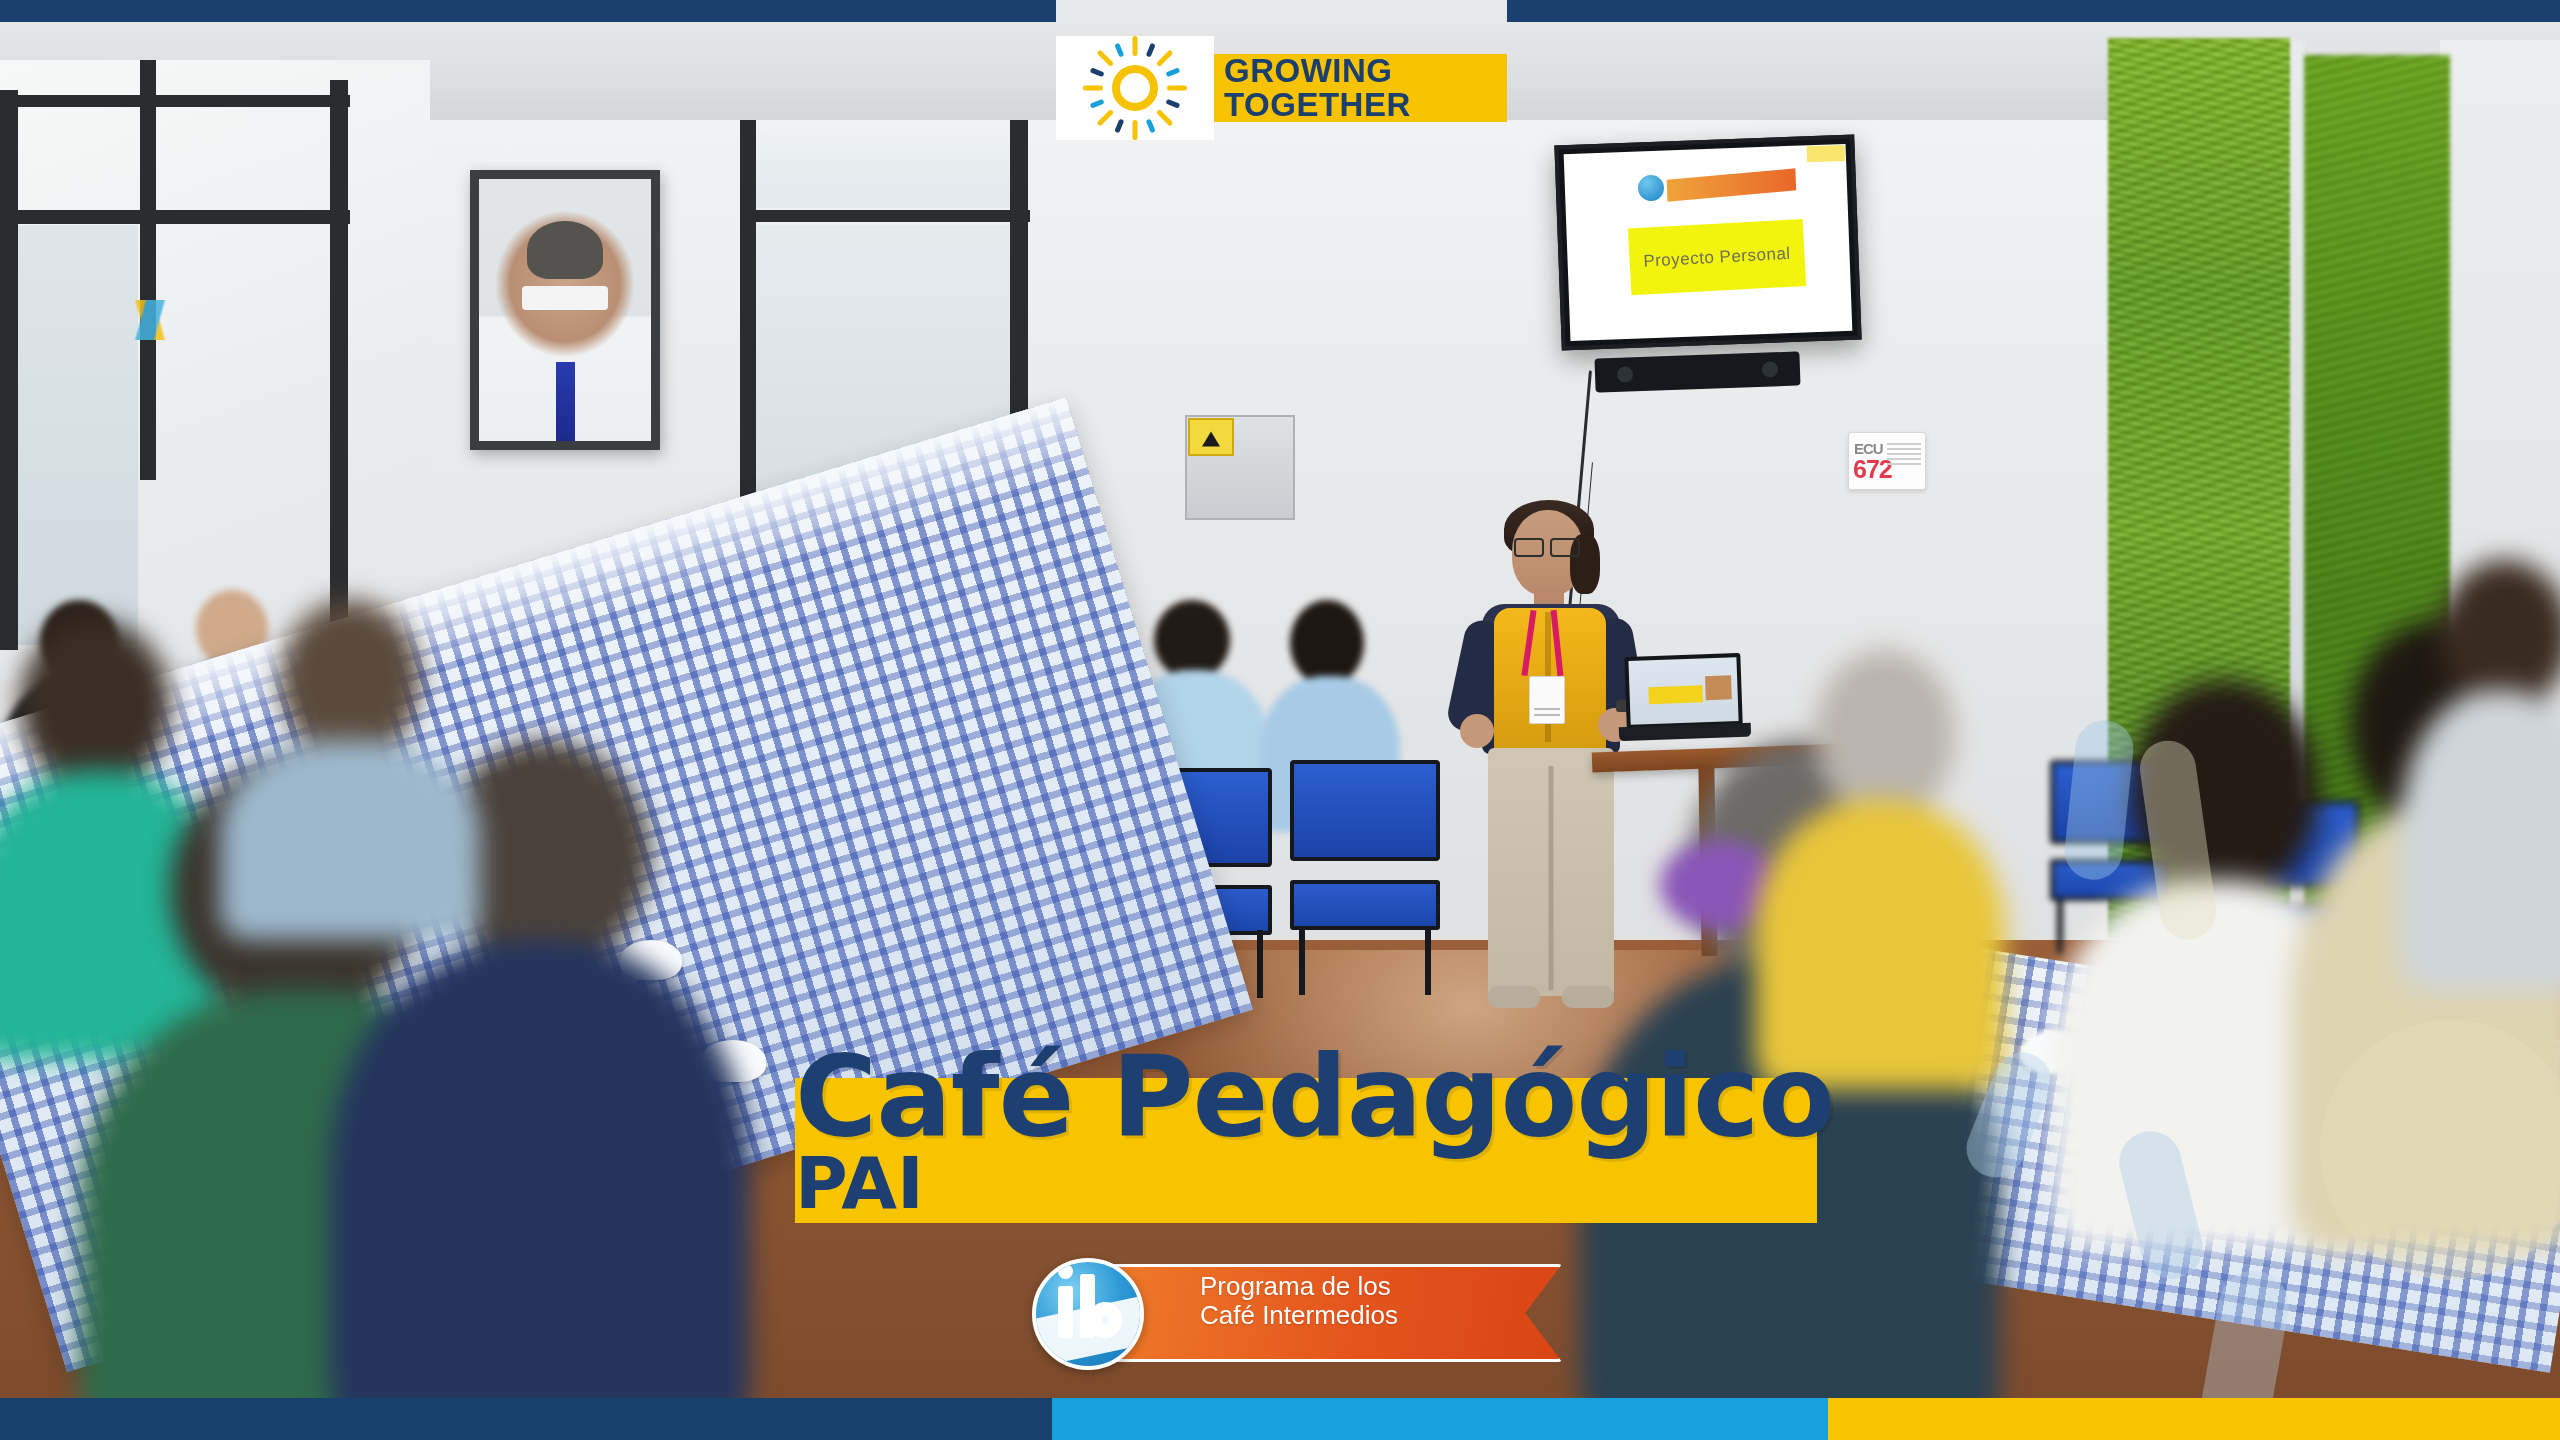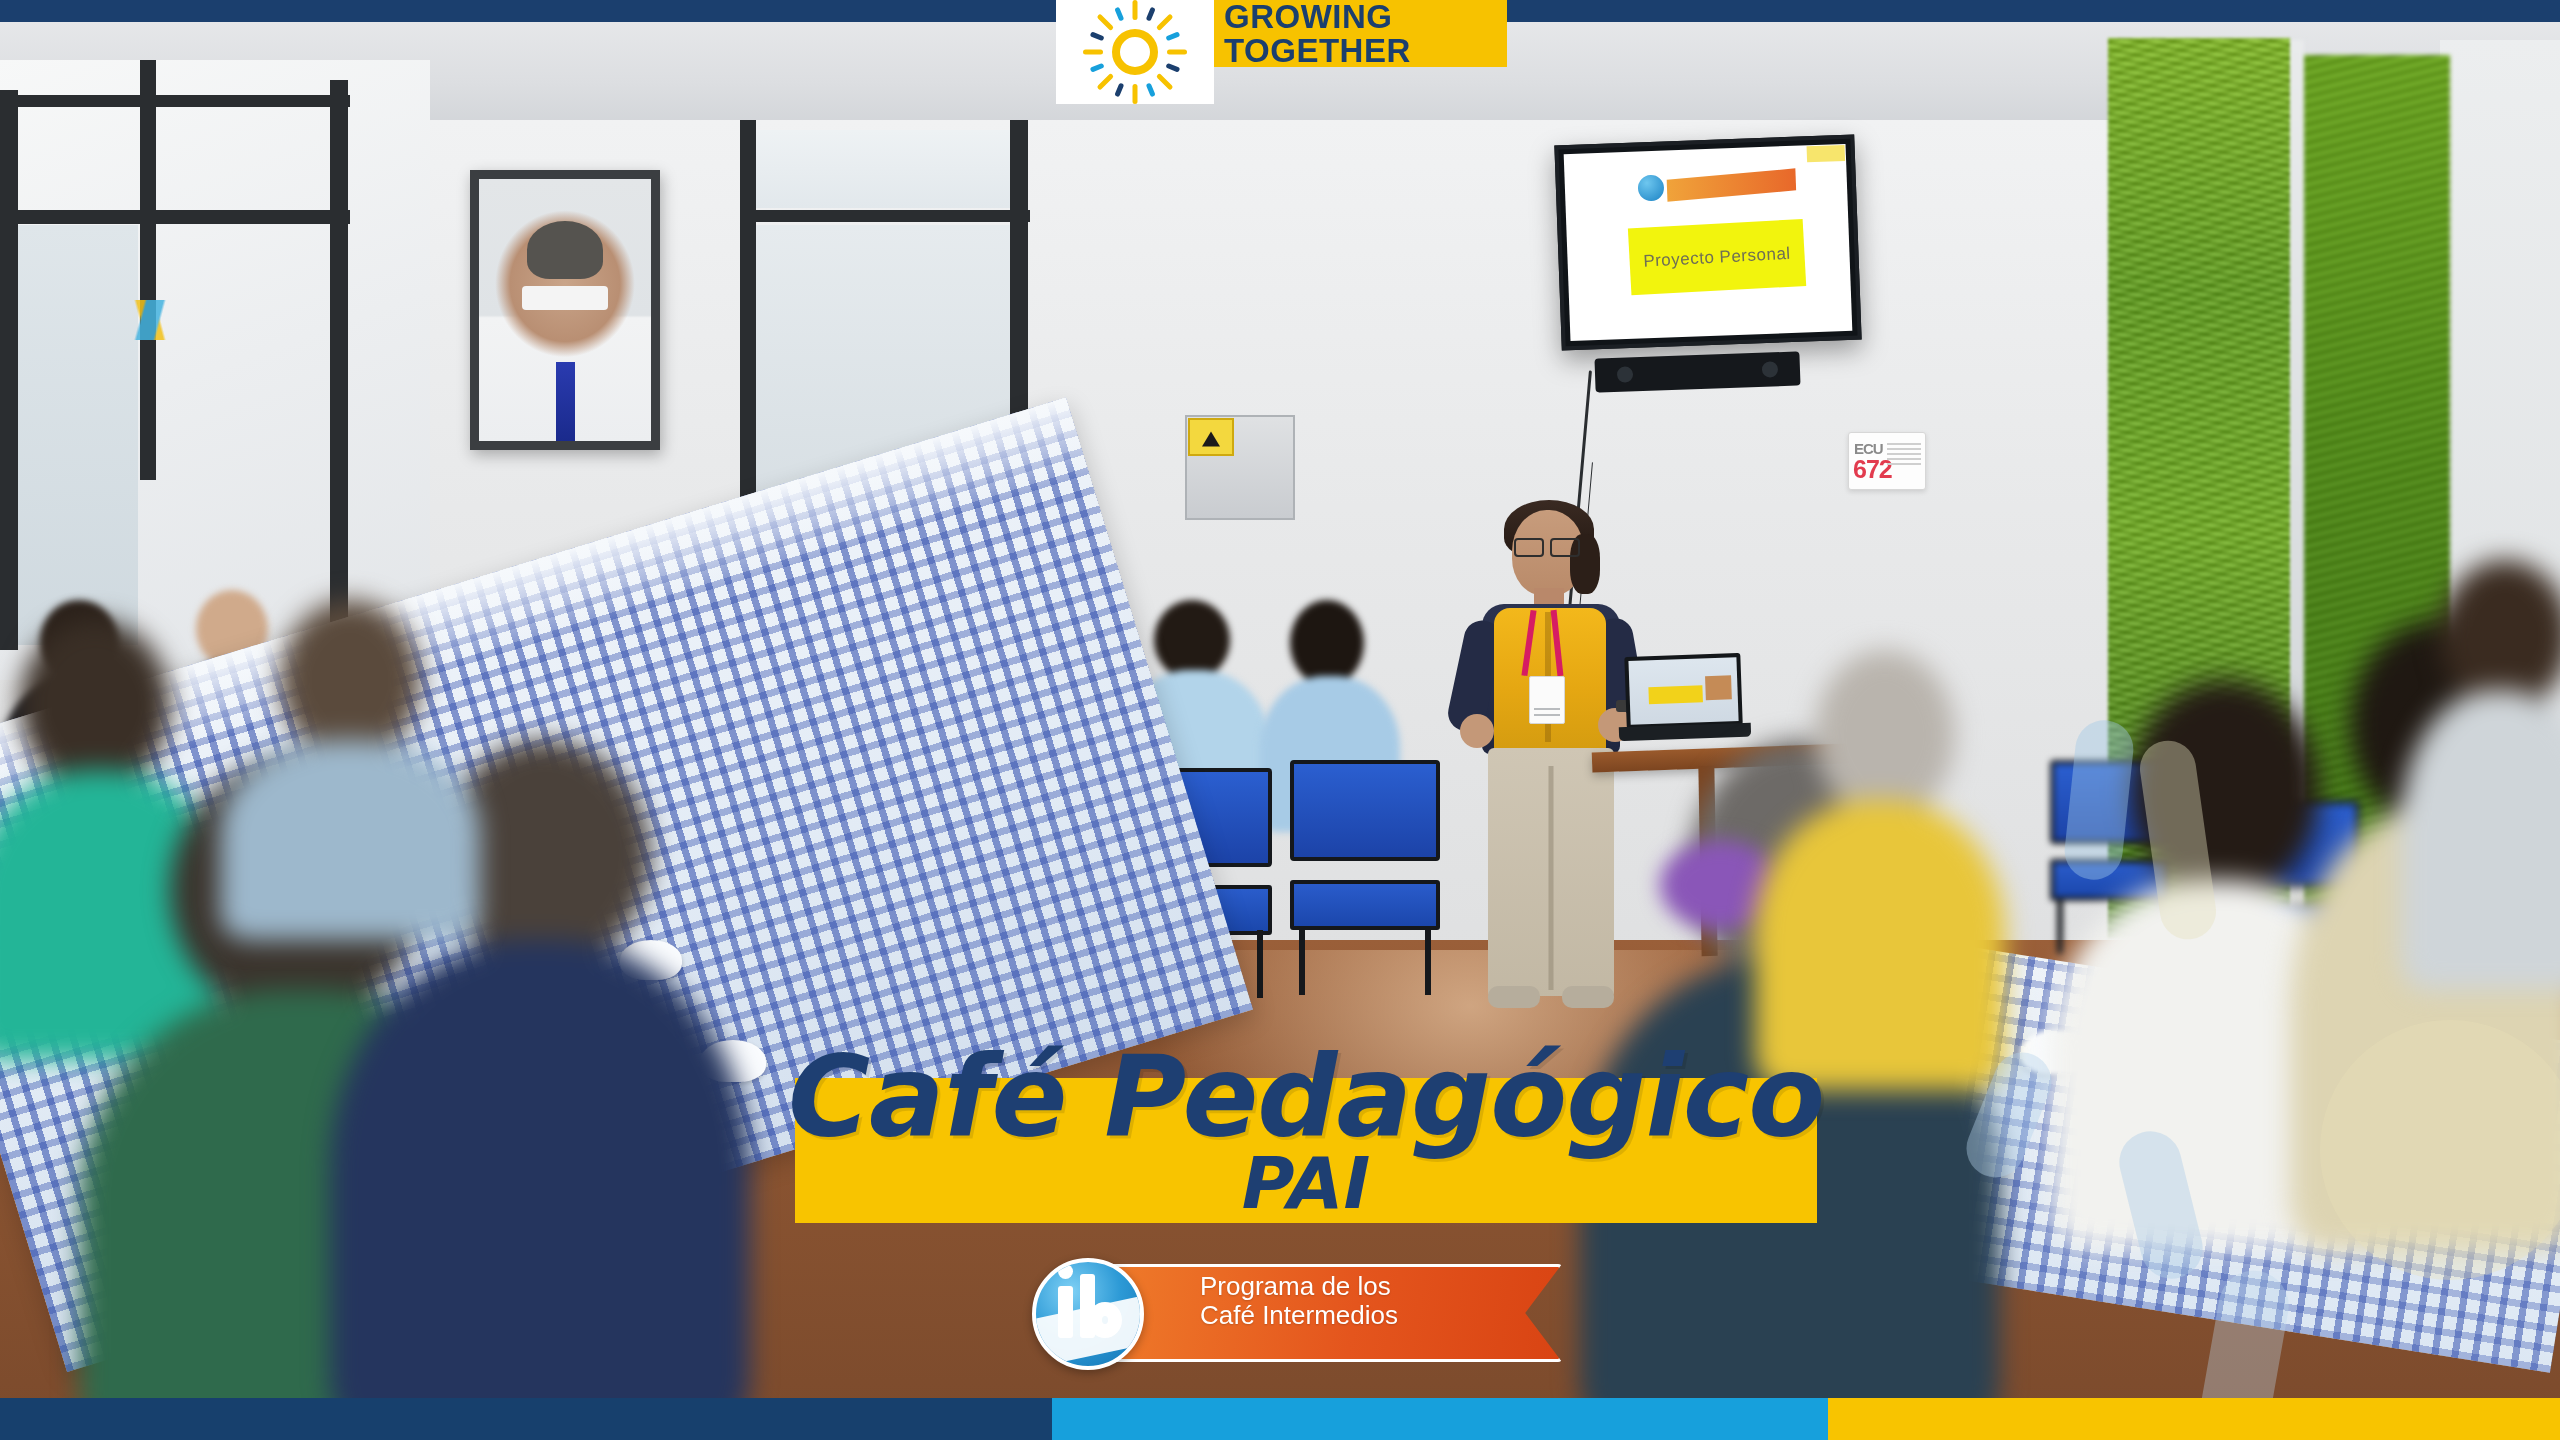--- a/index.html
+++ b/index.html
@@ -403,21 +403,21 @@
   .top-bar-navy {
     position:absolute; left:0; top:0; width:1056px; height:22px;
     background:#1b3f6e;
   }
   .top-bar-navy-right {
     position:absolute; left:1507px; top:0; width:1053px; height:22px;
     background:#1b3f6e;
   }
   .logo-lockup {
     position:absolute; left:1056px; top:0; height:176px;
-    display:flex; align-items:flex-start;
+    display:flex; align-items:center;
   }
   .logo-white {
     width:158px; background:#ffffff;
     display:flex; align-items:center; justify-content:center;
   }
   .logo-yellow {
     width:293px; background:#f7c200;
     display:flex; flex-direction:column; justify-content:center;
     padding-left:10px;
   }
@@ -446,21 +446,21 @@
   .bb-cyan { width:776px;  background:#17a0dc; }
   .bb-yellow { flex:1;     background:#f8c400; }
 
   
   .title-banner {
     position:absolute; left:795px; top:1078px; width:1022px; height:145px;
     background:#f8c400;
   }
   .title-wrap {
     position:absolute; left:795px; top:1040px; width:1022px; height:210px;
-    display:flex; flex-direction:column; align-items:center;font-style:italic;
+    display:flex; flex-direction:column; align-items:flex-start;
   }
   .title-main {
     color:#1e3f72;
     font-family:"DejaVu Sans", sans-serif;
     font-weight:bold;
     font-size:112px;
     line-height:1.0;
     letter-spacing:-1px;
     text-shadow:3px 3px 0 rgba(0,0,0,.10);
     white-space:nowrap;

